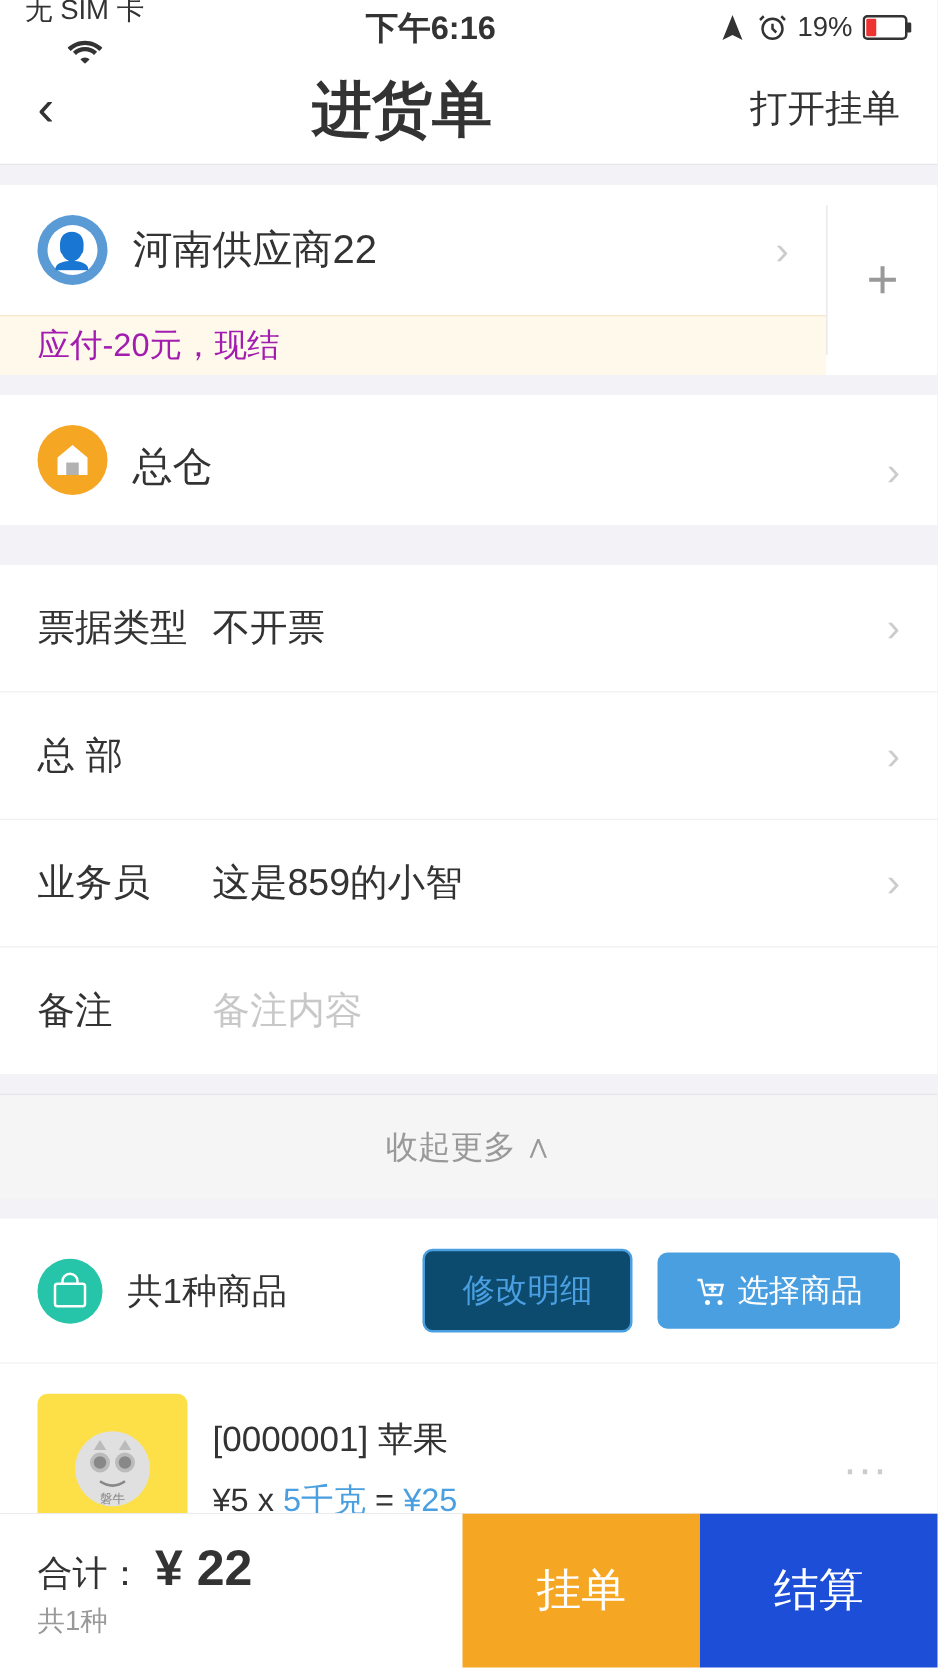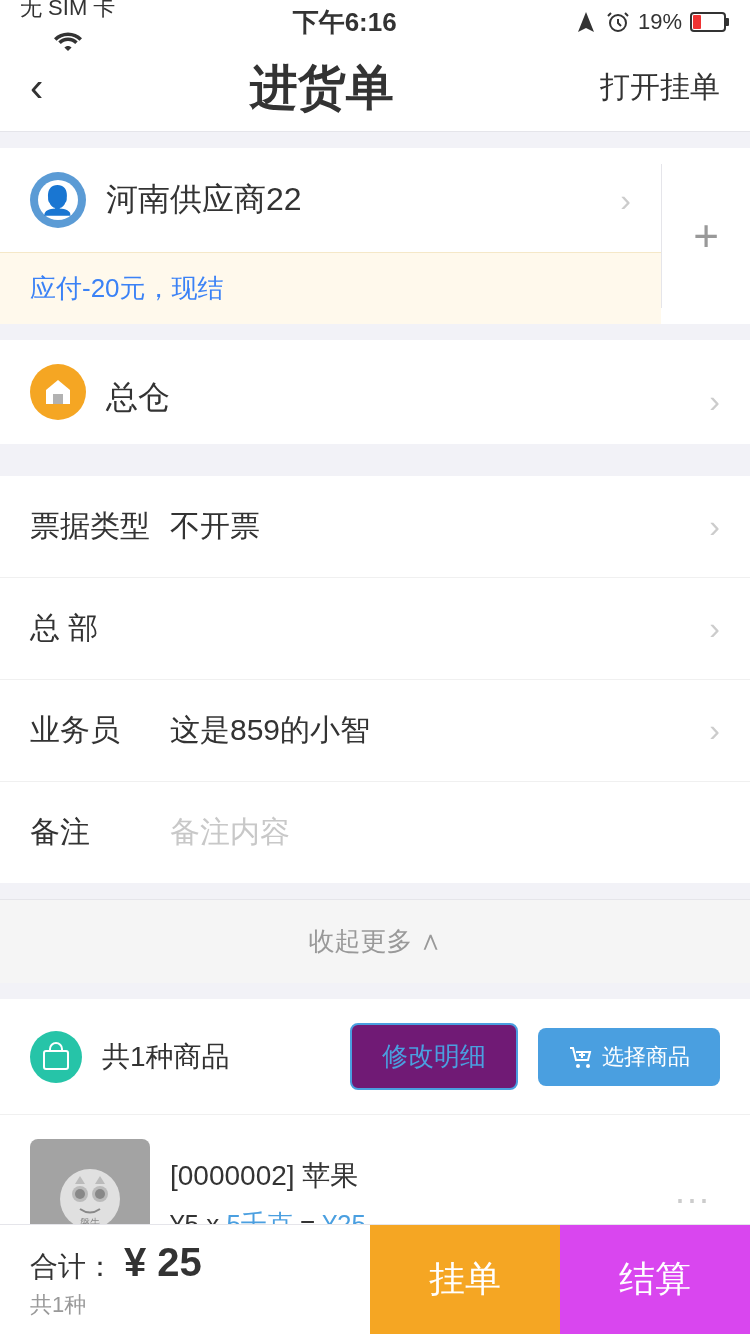--- a/index.html
+++ b/index.html
@@ -139,23 +139,23 @@
       justify-content: center;
       cursor: pointer;
     }
     .plus-icon {
       font-size: 44px;
       color: #999;
     }
 
     .notice-bar {
       background: #fff9ec;
-      padding: 18px 30px;
+      padding: 6px 30px;
       font-size: 26px;
-      color: #3b82f6;
+      color: #a21caf;
       border-top: 1px solid #f5e8c8;
     }
 
     
     .warehouse-row {
       display: flex;
       align-items: flex-end;
       padding: 24px 30px;
       background: #fff;
     }
@@ -233,51 +233,51 @@
       flex-shrink: 0;
     }
     .product-count {
       flex: 1;
       font-size: 28px;
       color: #333;
     }
     .btn-outline {
       border: 2px solid #4a9fe0;
       color: #4a9fe0;
-      background: #701a75;
+      background: #0c4a6e;
       padding: 14px 30px;
       font-size: 26px;
       border-radius: 8px;
       cursor: pointer;
     }
     .btn-primary {
       background: #4a9fe0;
       color: #fff;
       padding: 14px 30px;
-      font-size: 22px;
+      font-size: 25px;
       border-radius: 8px;
       cursor: pointer;
       display: flex;
       align-items: center;
       gap: 8px;
       border: none;
     }
 
     
     .product-item {
       background: #fff;
       display: flex;
       align-items: center;
       padding: 24px 30px;
       gap: 20px;
     }
     .product-thumb {
       width: 120px;
       height: 120px;
-      background: #a3a3a3;
+      background: #fde047;
       border-radius: 8px;
       display: flex;
       align-items: center;
       justify-content: center;
       flex-shrink: 0;
     }
     .product-info {
       flex: 1;
     }
     .product-name {
@@ -301,21 +301,21 @@
       cursor: pointer;
       padding: 10px;
     }
 
     
     .footer {
       position: fixed;
       bottom: 0;
       left: 0;
       width: 750px;
-      height: 110px;
+      height: 124px;
       display: flex;
       align-items: stretch;
       background: #fff;
       border-top: 1px solid #e5e5ea;
     }
     .footer-total {
       flex: 1;
       display: flex;
       flex-direction: column;
       justify-content: center;
@@ -345,21 +345,21 @@
       background: #f5a623;
       display: flex;
       align-items: center;
       justify-content: center;
       font-size: 36px;
       color: #fff;
       cursor: pointer;
     }
     .footer-btn-settle {
       width: 190px;
-      background: #d946ef;
+      background: #1d4ed8;
       display: flex;
       align-items: center;
       justify-content: center;
       font-size: 36px;
       color: #fff;
       cursor: pointer;
     }
 
     
     .spacer { height: 16px; background: #f2f2f7; }
@@ -493,37 +493,37 @@
           <circle cx="25" cy="30" r="5" fill="#888"></circle>
           <circle cx="45" cy="30" r="5" fill="#888"></circle>
           <path d="M25 45 Q35 52 45 45" stroke="#888" stroke-width="2" fill="none"></path>
           <path d="M20 20 L25 12 L30 20" fill="#bbb"></path>
           <path d="M40 20 L45 12 L50 20" fill="#bbb"></path>
           <text x="35" y="62" text-anchor="middle" font-size="10" fill="#888">磐牛</text>
         </svg>
       </div>
       <div class="product-info">
         <div class="product-name">
-          <span>[0000002] 苹果</span>
+          <span>[0000001] 苹果</span>
         </div>
         <div class="product-price">
           <span>¥5 x </span>
           <span class="blue">5千克</span>
           <span> = </span>
           <span class="price-result">¥25</span>
         </div>
       </div>
       <div class="more-btn">···</div>
     </div>
   </div>
 </div>
 
 <div class="footer">
   <div class="footer-total">
     <div class="footer-total-row">
       <span class="footer-total-label">合计：</span>
-      <span class="footer-total-value">¥ 25</span>
+      <span class="footer-total-value">¥ 22</span>
     </div>
     <div class="footer-total-sub">共1种</div>
   </div>
   <div class="footer-btn-hang">挂单</div>
   <div class="footer-btn-settle">结算</div>
 </div>
 
 </body></html>

